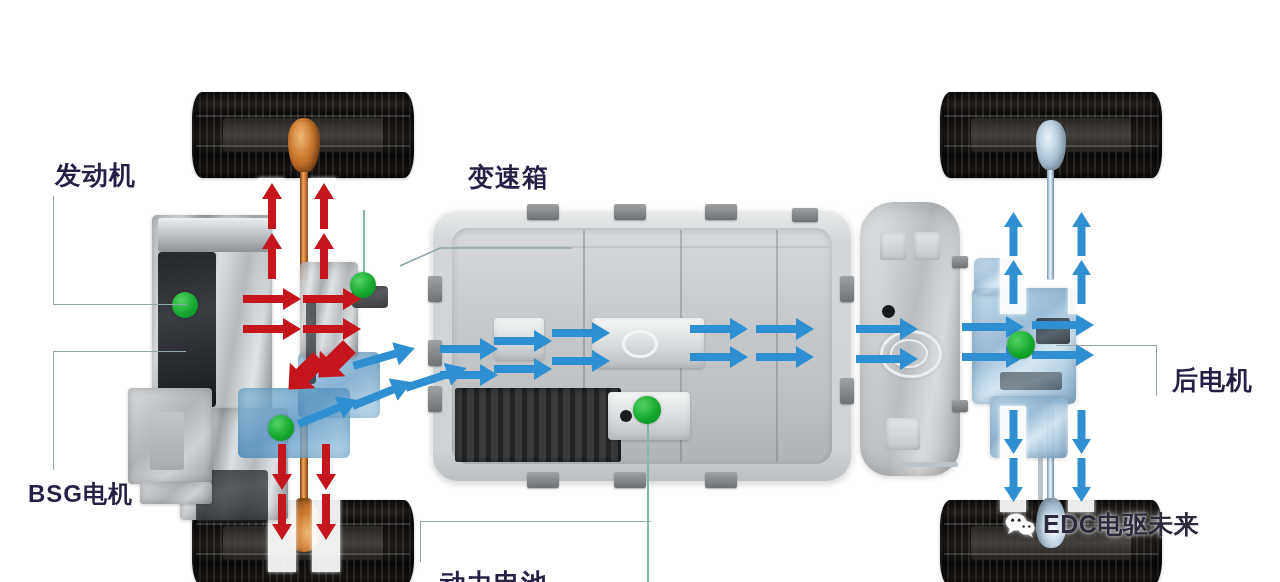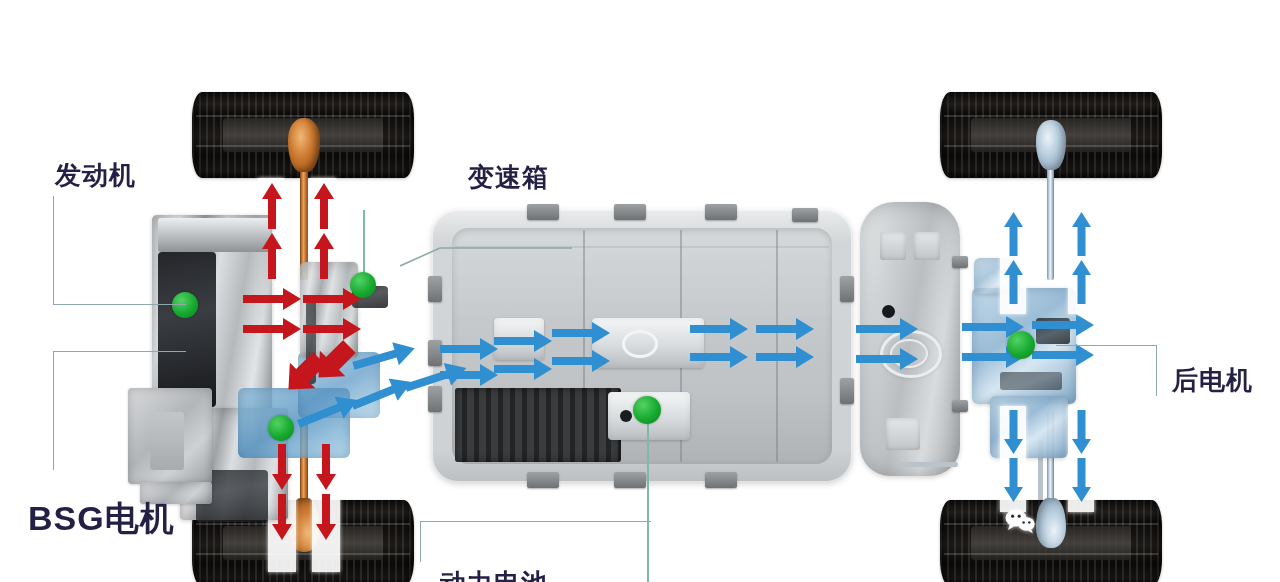--- a/index.html
+++ b/index.html
@@ -571,33 +571,34 @@
     <polyline points="0,76 40,58 172,58" fill="none" stroke="#8fa8ab" stroke-width="1.6"></polyline>
   </svg>
 
   <div class="leader" style="left:1056px; top:345px; width:100px; height:50px;
               border-right:1.6px solid #8fa8ab; border-top:1.6px solid #8fa8ab;"></div>
 
   <div class="leader" style="left:420px; top:521px; width:230px; height:40px;
               border-left:1.6px solid #8fa8ab; border-top:1.6px solid #8fa8ab;"></div>
 
   <div class="lbl" style="left:55px; top:158px; font-size:26px;">发动机</div>
-  <div class="lbl" style="left:28px; top:496px; font-size:34px;text-align:center;">BSG电机</div>
+  <div class="lbl" style="left:28px; top:478px; font-size:24px;text-align:center;">BSG电机</div>
   <div class="lbl" style="left:468px; top:160px; font-size:26px;">变速箱</div>
   <div class="lbl" style="left:1172px; top:363px; font-size:26px;">后电机</div>
   <div class="lbl" style="left:440px; top:566px; font-size:26px; overflow:hidden;">动力电池</div>
 
   <div class="wm" style="left:1005px; top:508px;">
     <span class="wechat">
       <svg viewBox="0 0 30 26" width="30" height="26">
         <ellipse cx="11" cy="10" rx="10.5" ry="8.6" fill="#ffffff"></ellipse>
         <polygon points="5,16 3,22 9,18.6" fill="#ffffff"></polygon>
         <circle cx="7.6" cy="8.2" r="1.6" fill="#2b2b3c"></circle>
         <circle cx="14.2" cy="8.2" r="1.6" fill="#2b2b3c"></circle>
         <ellipse cx="21.5" cy="16" rx="8.2" ry="6.8" fill="#ffffff"></ellipse>
         <polygon points="26,21 28,25.5 23,22.6" fill="#ffffff"></polygon>
         <circle cx="18.6" cy="14.6" r="1.25" fill="#2b2b3c"></circle>
         <circle cx="24.3" cy="14.6" r="1.25" fill="#2b2b3c"></circle>
       </svg>
     </span>
+    <span>EDC电驱未来</span>
   </div>
 
 </div>
 
 </body></html>

